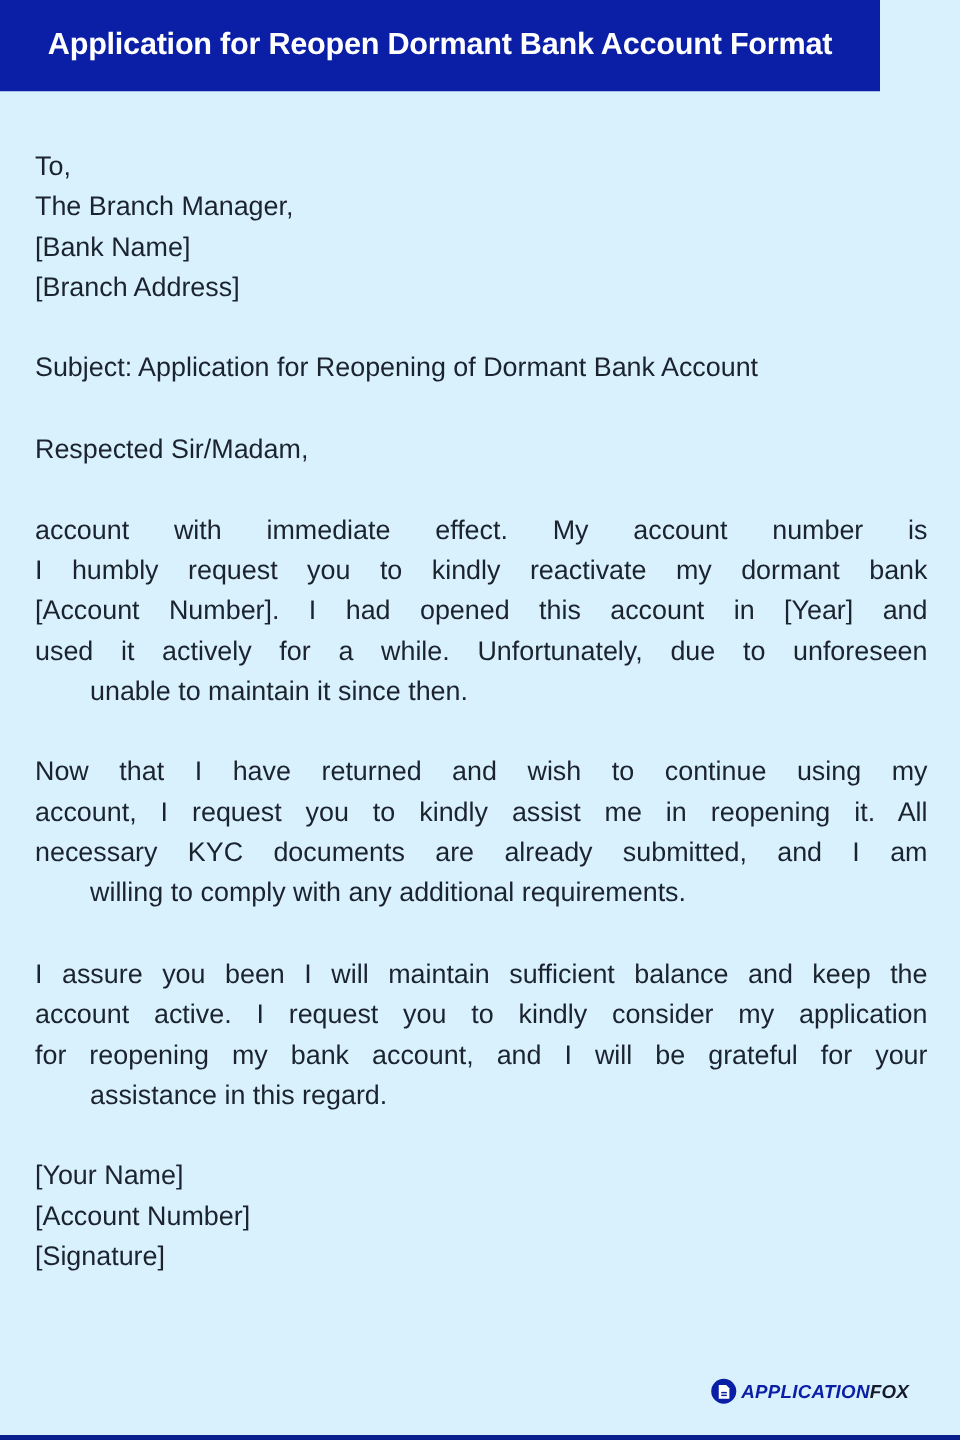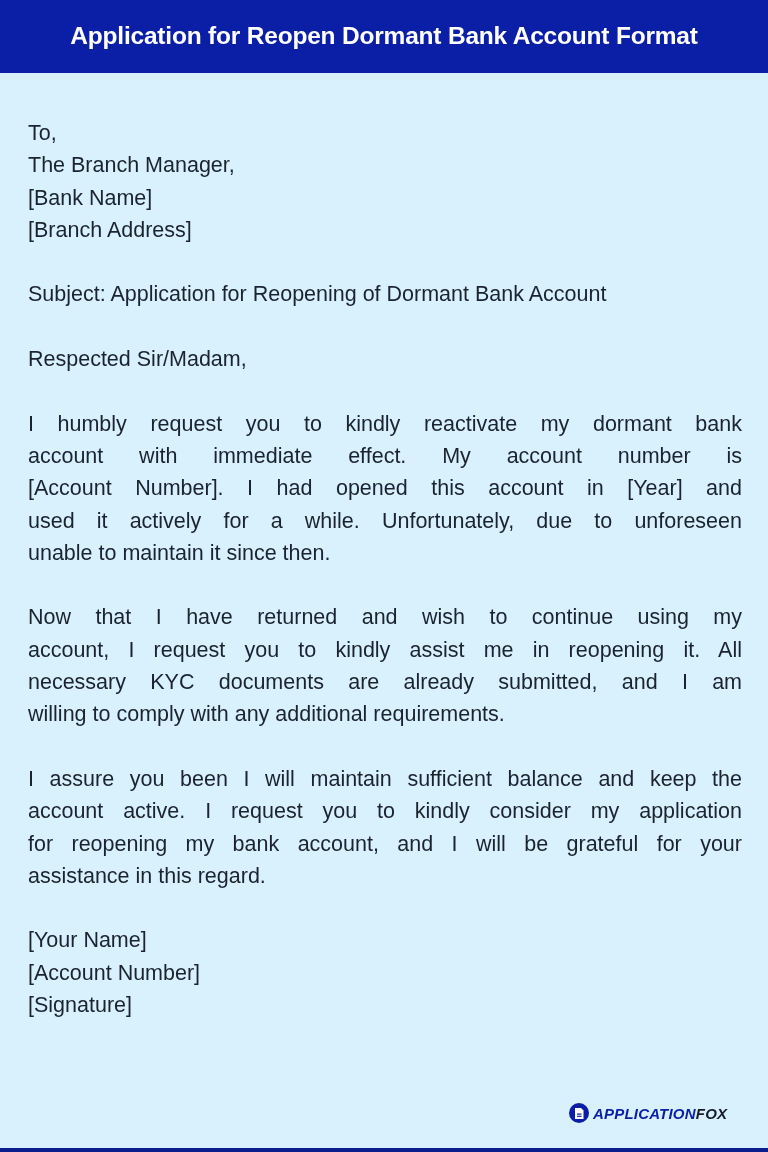--- a/index.html
+++ b/index.html
@@ -11,21 +11,21 @@
       height: 1152px;
       background: #d8f1fd;
       position: relative;
       overflow: hidden;
       font-family: "Liberation Sans", "DejaVu Sans", sans-serif;
       color: #1b232e;
     }
     .header {
       position: absolute;
       left: 0; top: 0;
-      width: 768px;
+      width: 704px;
       height: 73px;
       background: #0a1ea6;
       display: flex;
       align-items: center;
       justify-content: center;
     }
     .header-title {
       color: #ffffff;
       font-family: "Liberation Sans", "DejaVu Sans", sans-serif;
       font-weight: bold;
@@ -51,20 +51,21 @@
       margin: 0;
     }
     .para .jline {
       display: block;
       text-align: justify;
       text-align-last: justify;
       white-space: normal;
     }
     .para .jline.last {
       text-align-last: left;
+      margin-left: 44px;
     }
     .logo {
       position: absolute;
       left: 569px;
       top: 1103px;
       display: flex;
       align-items: center;
       gap: 4px;
     }
     .logo-icon {
@@ -109,22 +110,22 @@
     <span class="line">[Bank Name]</span>
     <span class="line">[Branch Address]</span>
   </div>
   <div class="gap"></div>
   <span class="line">Subject: Application for Reopening of Dormant Bank Account</span>
   <div class="gap"></div>
   <span class="line">Respected Sir/Madam,</span>
   <div class="gap"></div>
 
   <div class="para">
+    <span class="jline">account with immediate effect. My account number is</span>
     <span class="jline">I humbly request you to kindly reactivate my dormant bank</span>
-    <span class="jline">account with immediate effect. My account number is</span>
     <span class="jline">[Account Number]. I had opened this account in [Year] and</span>
     <span class="jline">used it actively for a while. Unfortunately, due to unforeseen</span>
     <span class="jline last">unable to maintain it since then.</span>
   </div>
   <div class="gap"></div>
 
   <div class="para">
     <span class="jline">Now that I have returned and wish to continue using my</span>
     <span class="jline">account, I request you to kindly assist me in reopening it. All</span>
     <span class="jline">necessary KYC documents are already submitted, and I am</span>

